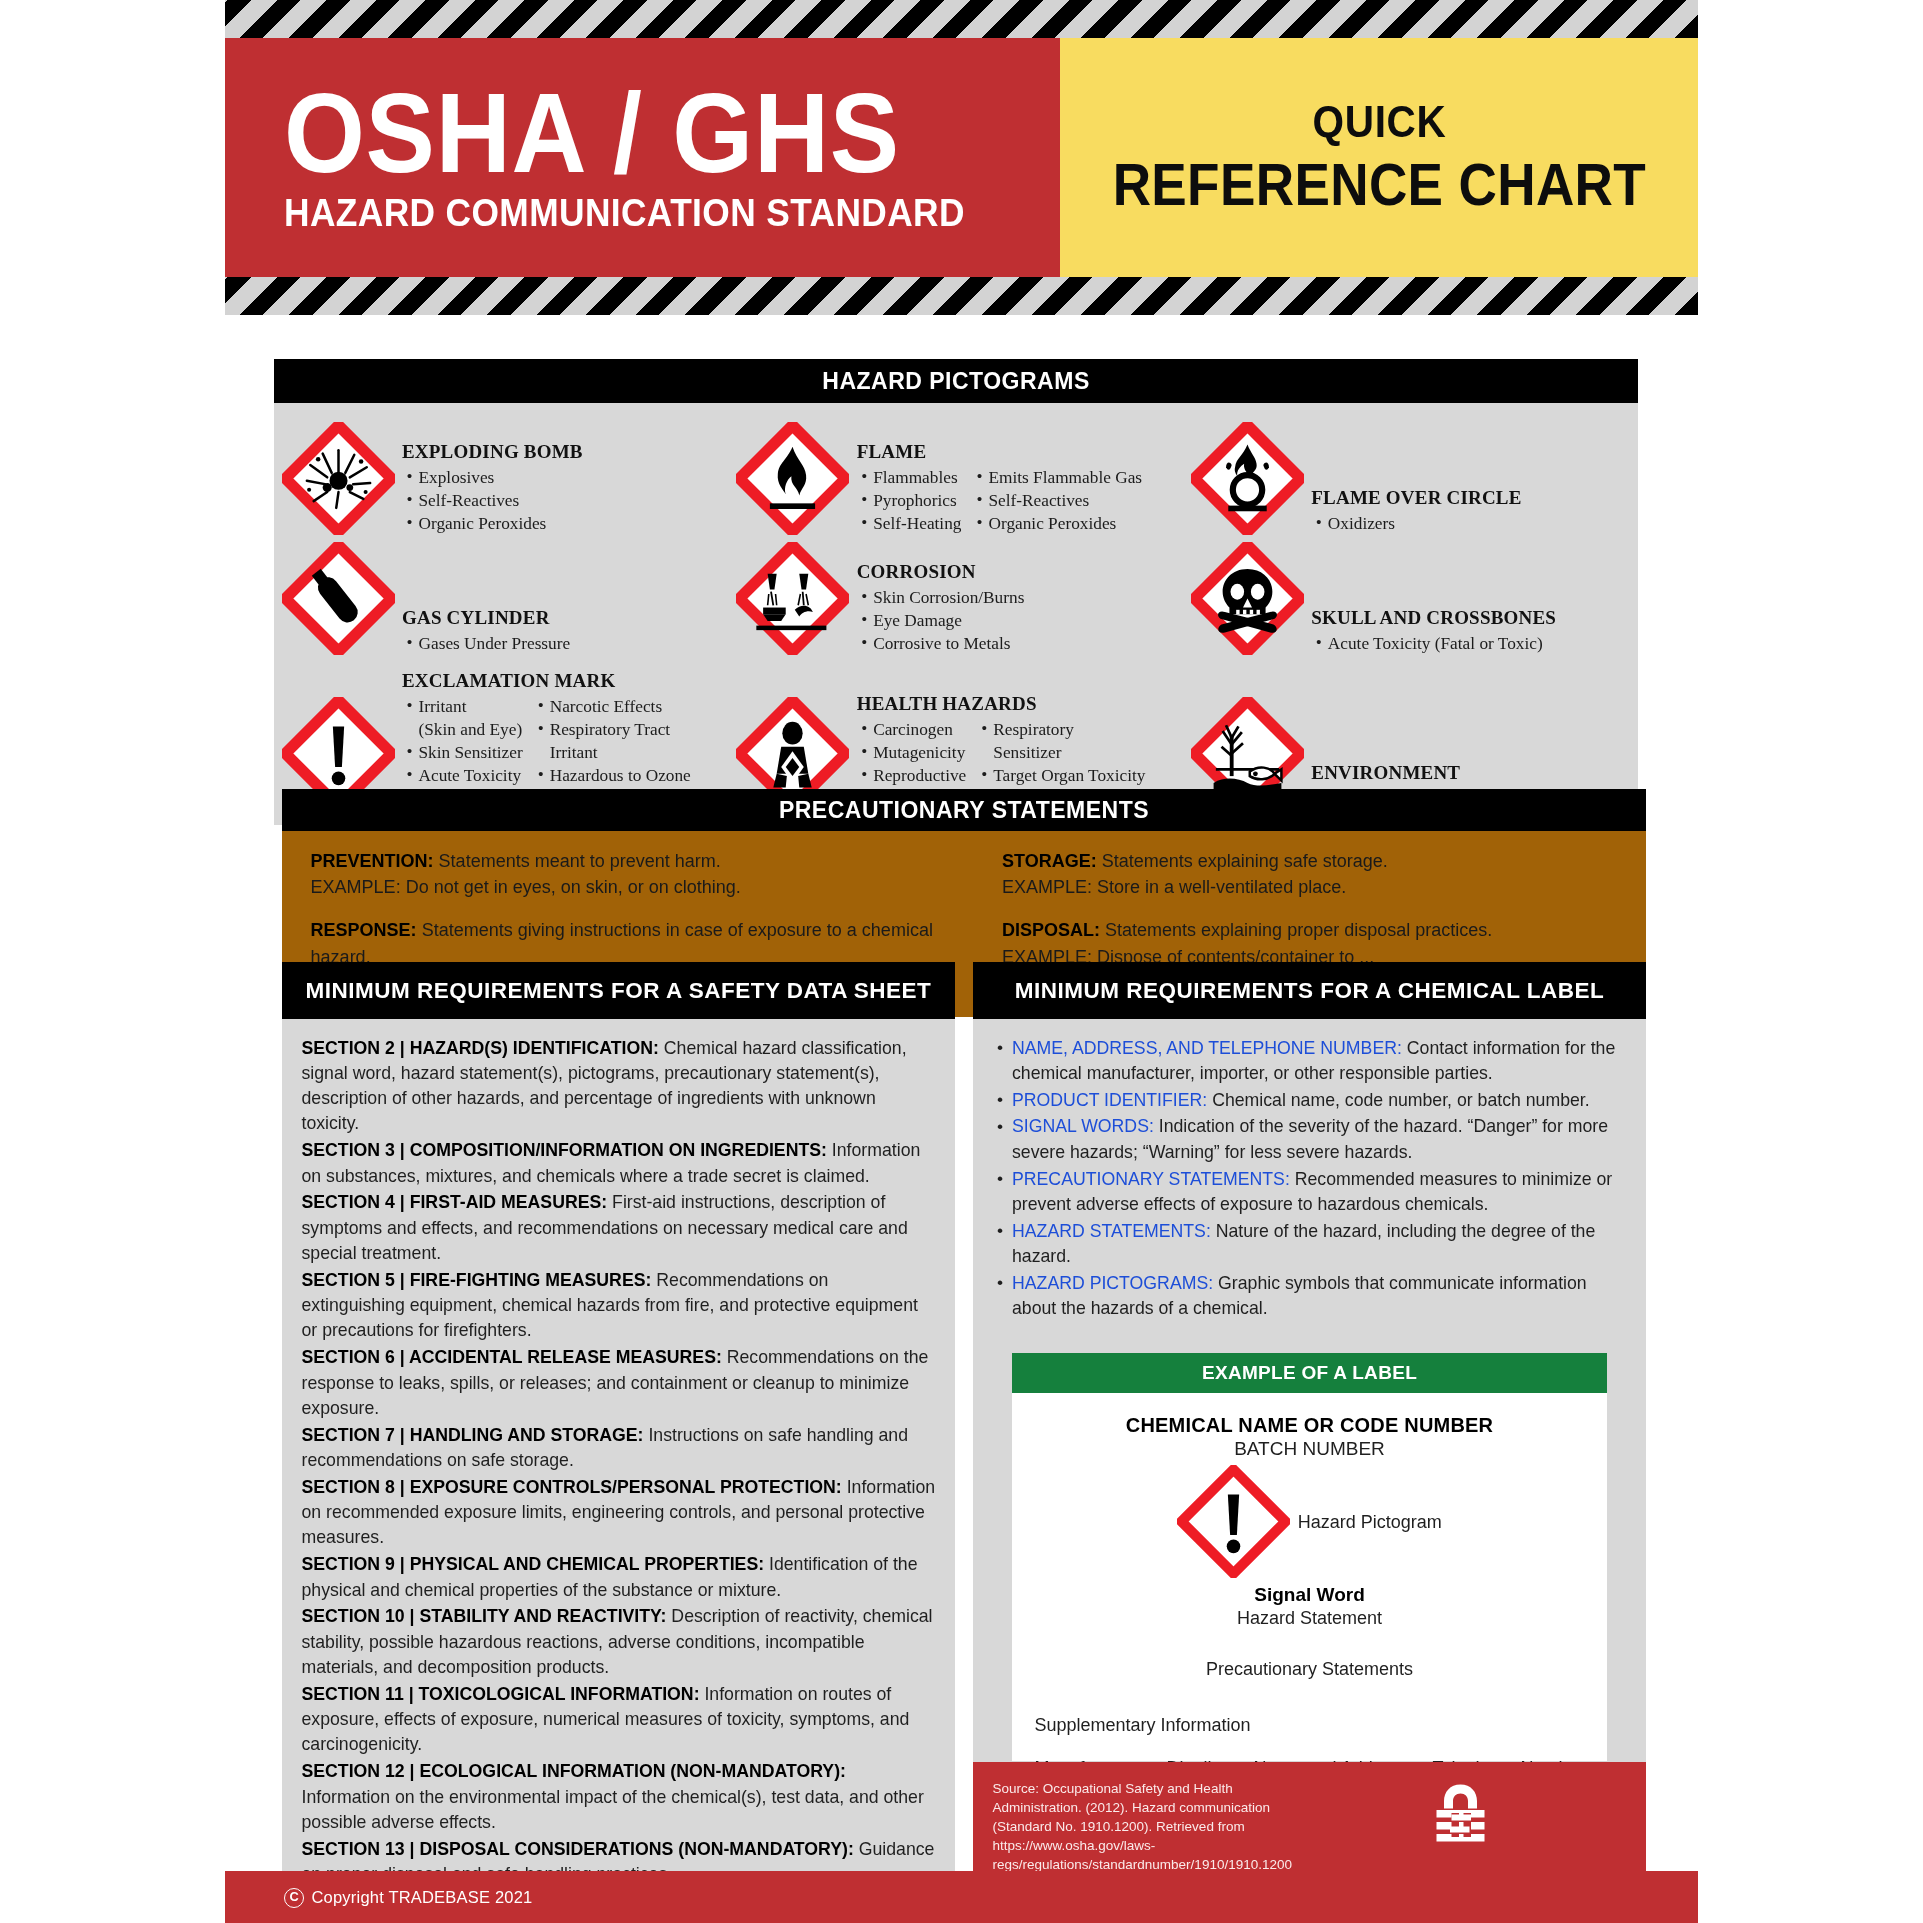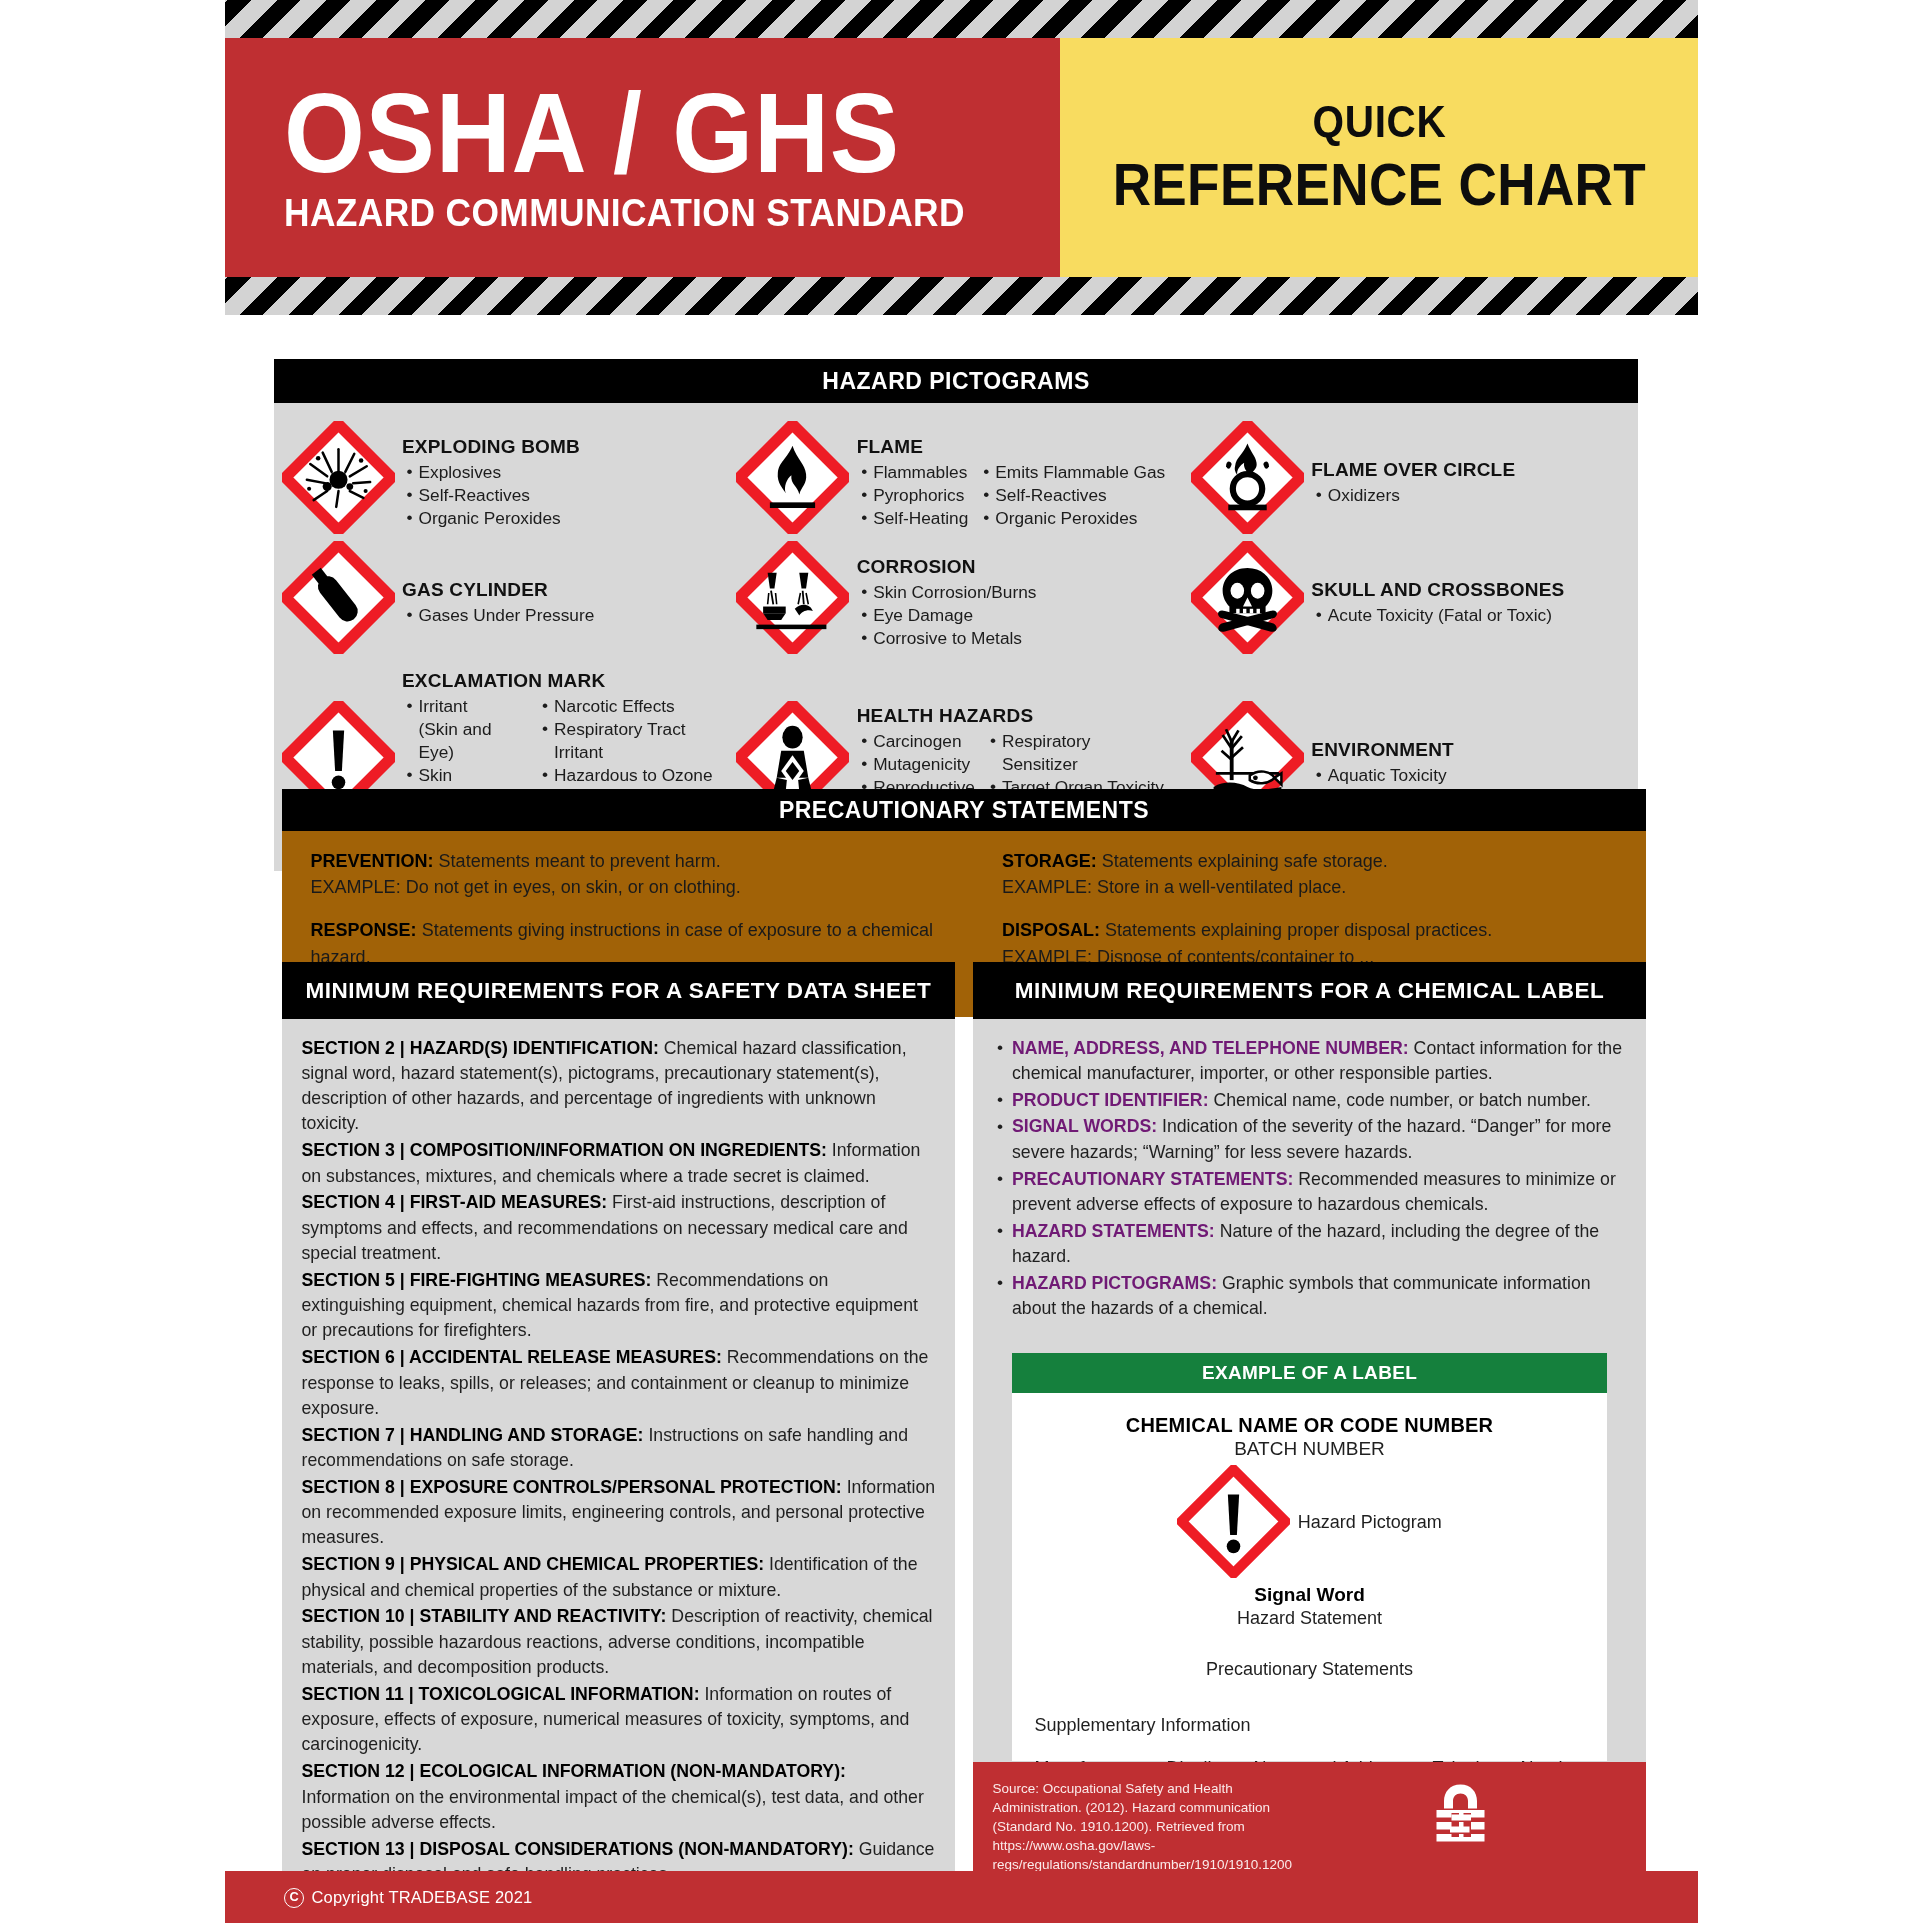--- a/index.html
+++ b/index.html
@@ -115,23 +115,24 @@
     background: #d8d8d8;
     padding: 12px 0 15px 0;
   }
   .picto-row {
     display: flex;
     width: 100%;
   }
   .picto-cell {
     width: 33.333%;
     display: flex;
-    align-items: center;
+    align-items: flex-end;
     padding-top: 4.5px;
     min-height: 120px;
+    font-family: Liberation Serif, serif;
   }
   .picto-img {
     width: 128px;
     flex: 0 0 128px;
     display: flex;
     justify-content: center;
     align-items: flex-start;
   }
   .picto-img svg { display: block; }
   .picto-text { flex: 1; padding-top: 10.5px; padding-right: 4.5px; }
@@ -217,21 +218,21 @@
     position: relative;
     margin-bottom: 1.5px;
   }
   .label-list li::before {
     content: "•";
     position: absolute;
     left: 4.5px;
     top: -0.8px;
     font-size: 17.3px;
   }
-  .label-list li b { font-weight: 700; color: #701a75; }
+  .label-list li b { font-weight: 400; color: #1d4ed8; }
 
   
   .example-wrap {
     background: #d8d8d8;
     padding: 10.5px 39px 30px 39px;
   }
   .example-head {
     background: #15803d;
     color: #fff;
     font-size: 19px;

